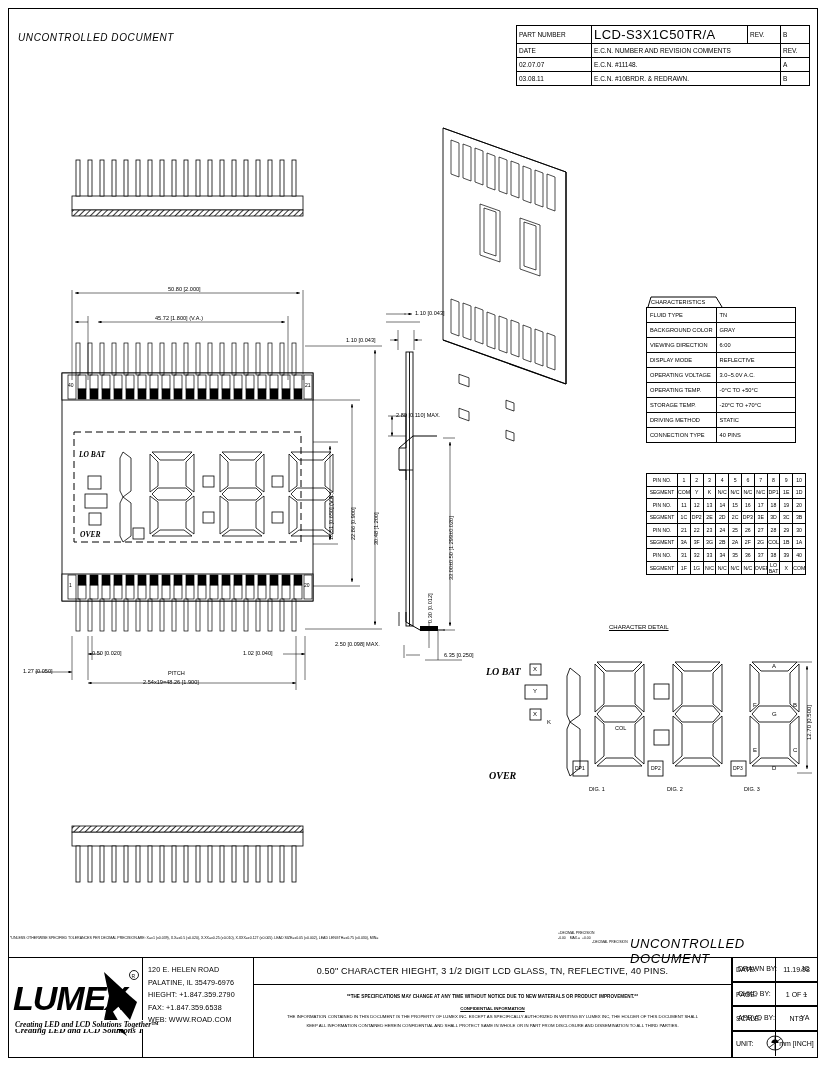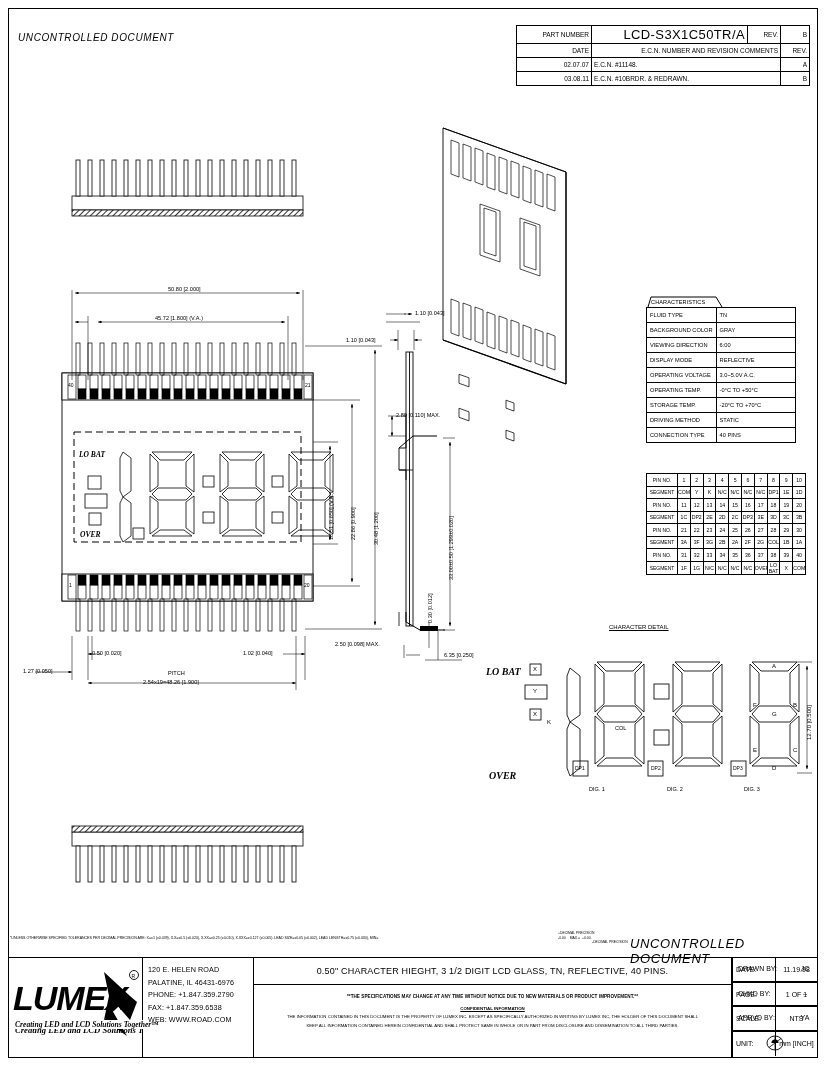--- a/index.html
+++ b/index.html
@@ -3,21 +3,21 @@
 <meta charset="utf-8">
 <style>
   html,body{margin:0;padding:0;background:#fff;}
   body{width:828px;height:1068px;font-family:"Liberation Sans",sans-serif;color:#000;}
   #sheet{position:relative;width:828px;height:1068px;overflow:hidden;background:#fff;}
   .frame{position:absolute;left:8px;top:8px;width:810px;height:1050px;border:1.4px solid #000;box-sizing:border-box;}
   .ctr{text-align:center;}
   
   .revblk{position:absolute;left:516px;top:25px;width:294px;}
   .revblk table{border-collapse:collapse;width:100%;}
-  .revblk td{border:1px solid #000;font-size:6.5px;text-align:right;padding:1px 2px;height:11px;}
+  .revblk td{border:1px solid #000;font-size:6.5px;text-align:left;padding:1px 2px;height:11px;}
   .revblk td.big{font-size:13px;letter-spacing:.4px;}
   .revblk td.lft{text-align:left;}
   
   .chtag{position:absolute;left:646px;top:296px;width:72px;height:11px;}
   .chtag svg{display:block;}
   .chtag span{position:absolute;left:5px;top:2.5px;font-size:5.6px;letter-spacing:.1px;}
   .chtab{position:absolute;left:646px;top:307px;width:150px;}
   .chtab table{border-collapse:collapse;width:100%;}
   .chtab td{border:1px solid #000;font-size:5.7px;padding:1px 3px;height:12px;white-space:nowrap;}
   .chtab td.k{width:62px;}
@@ -701,22 +701,22 @@
         <polygon points="95,62 118,78 103,52" fill="#000"></polygon>
         <circle cx="125" cy="17" r="4.5" fill="none" stroke="#000" stroke-width="0.9"></circle>
         <text x="122.4" y="19.7" font-family="Liberation Sans, sans-serif" font-size="5">R</text>
         <text x="6" y="75" font-family="Liberation Serif, serif" font-size="8.6" font-weight="bold" font-style="italic">Creating LED and LCD Solutions Together\u2122</text>
       </svg>
       <div style="position:absolute;left:6px;top:62px;font-family:'Liberation Serif',serif;font-size:7.6px;font-weight:bold;font-style:italic;white-space:nowrap;background:#fff;">Creating LED and LCD Solutions Together™</div>
     </div>
 
     <div class="tb-addr">
       <div>120 E. HELEN ROAD</div>
-      <div>PALATINE, IL 46431-6976</div>
-      <div>PHONE: +1.847.359.2790</div>
+      <div>PALATINE, IL 35479-6976</div>
+      <div>HIEGHT: +1.847.359.2790</div>
       <div>FAX: +1.847.359.6538</div>
       <div>WEB: WWW.ROAD.COM</div>
     </div>
 
     <div class="tb-desc">
       <div class="d1">0.50" CHARACTER HIEGHT, 3 1/2 DIGIT LCD GLASS, TN, REFLECTIVE, 40 PINS.</div>
       <div class="d2">
         <div class="s1">**THE SPECIFICATIONS MAY CHANGE AT ANY TIME WITHOUT NOTICE DUE TO NEW MATERIALS OR PRODUCT IMPROVEMENT.**</div>
         <div class="s2">CONFIDENTIAL INFORMATION</div>
         <div class="s3">THE INFORMATION CONTAINED IN THIS DOCUMENT IS THE PROPERTY OF LUMEX INC. EXCEPT AS SPECIFICALLY AUTHORIZED IN WRITING BY LUMEX INC, THE HOLDER OF THIS DOCUMENT SHALL</div>

